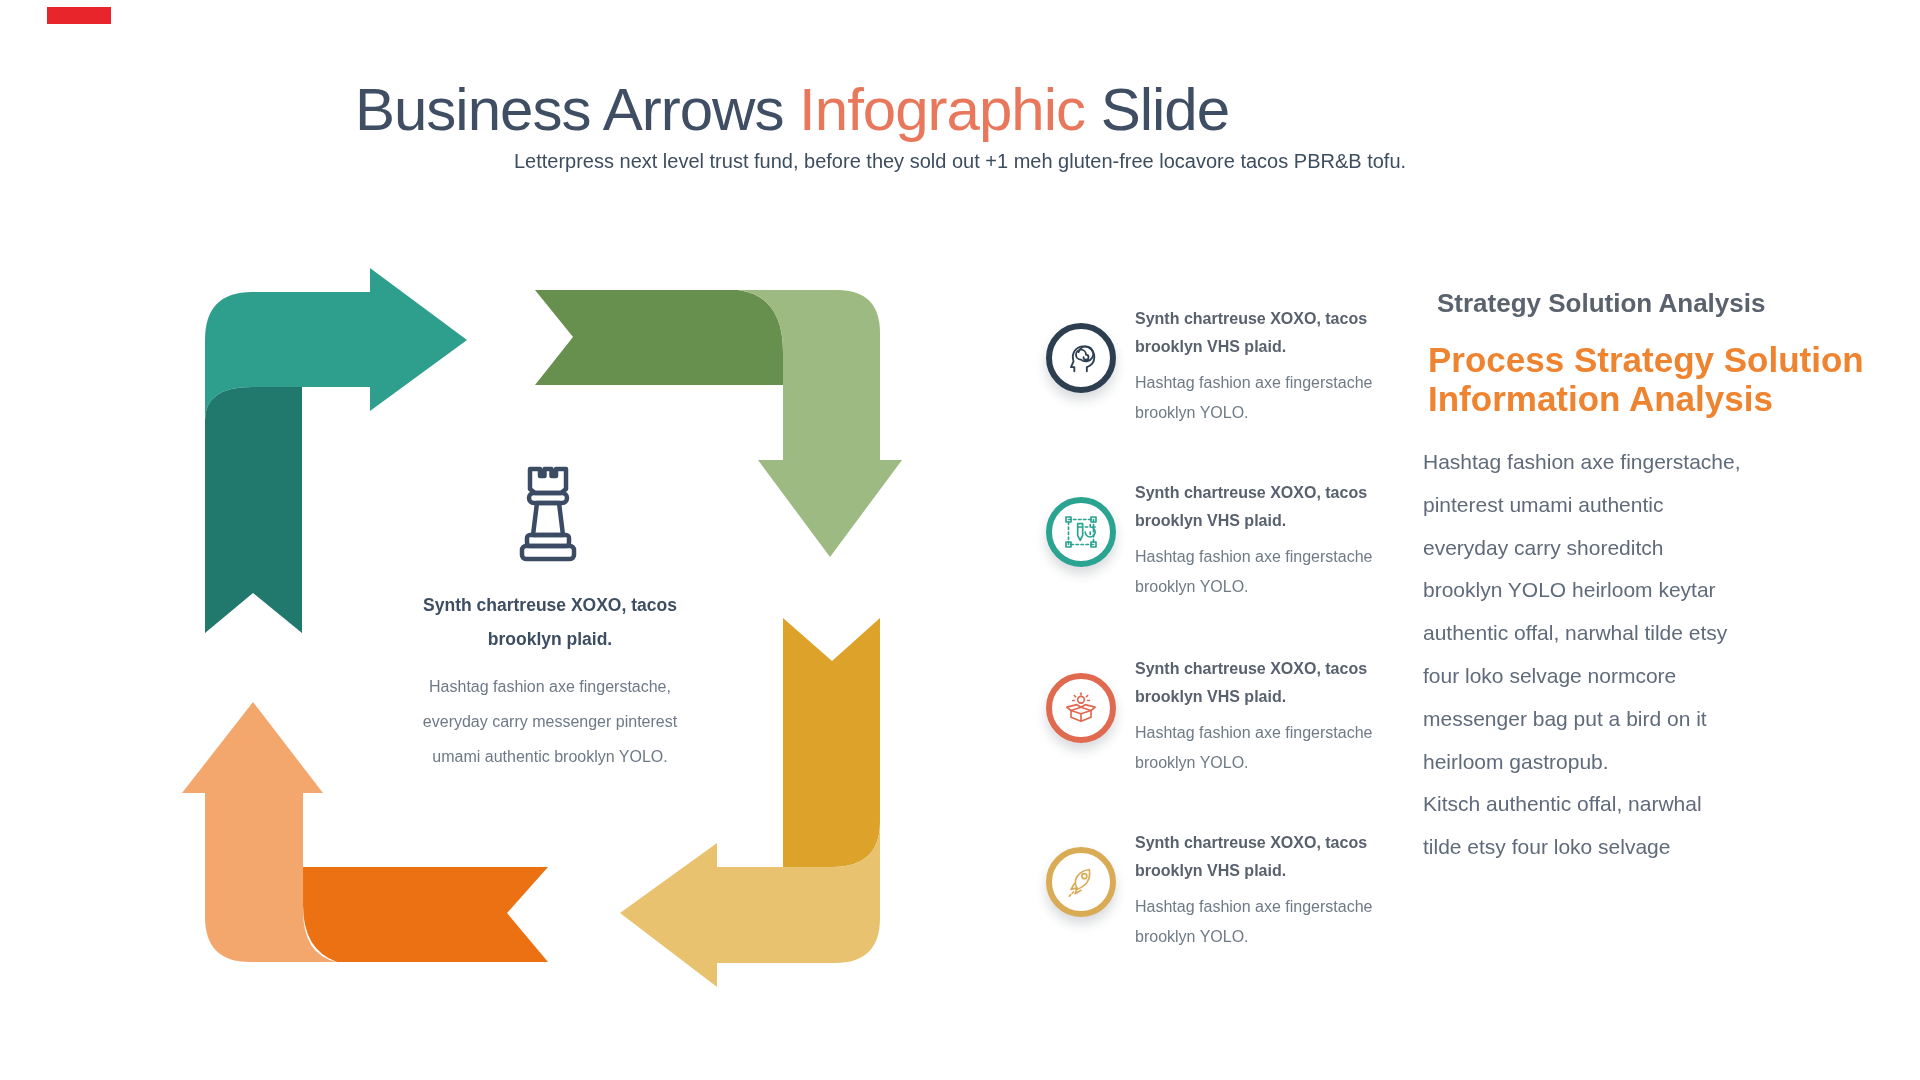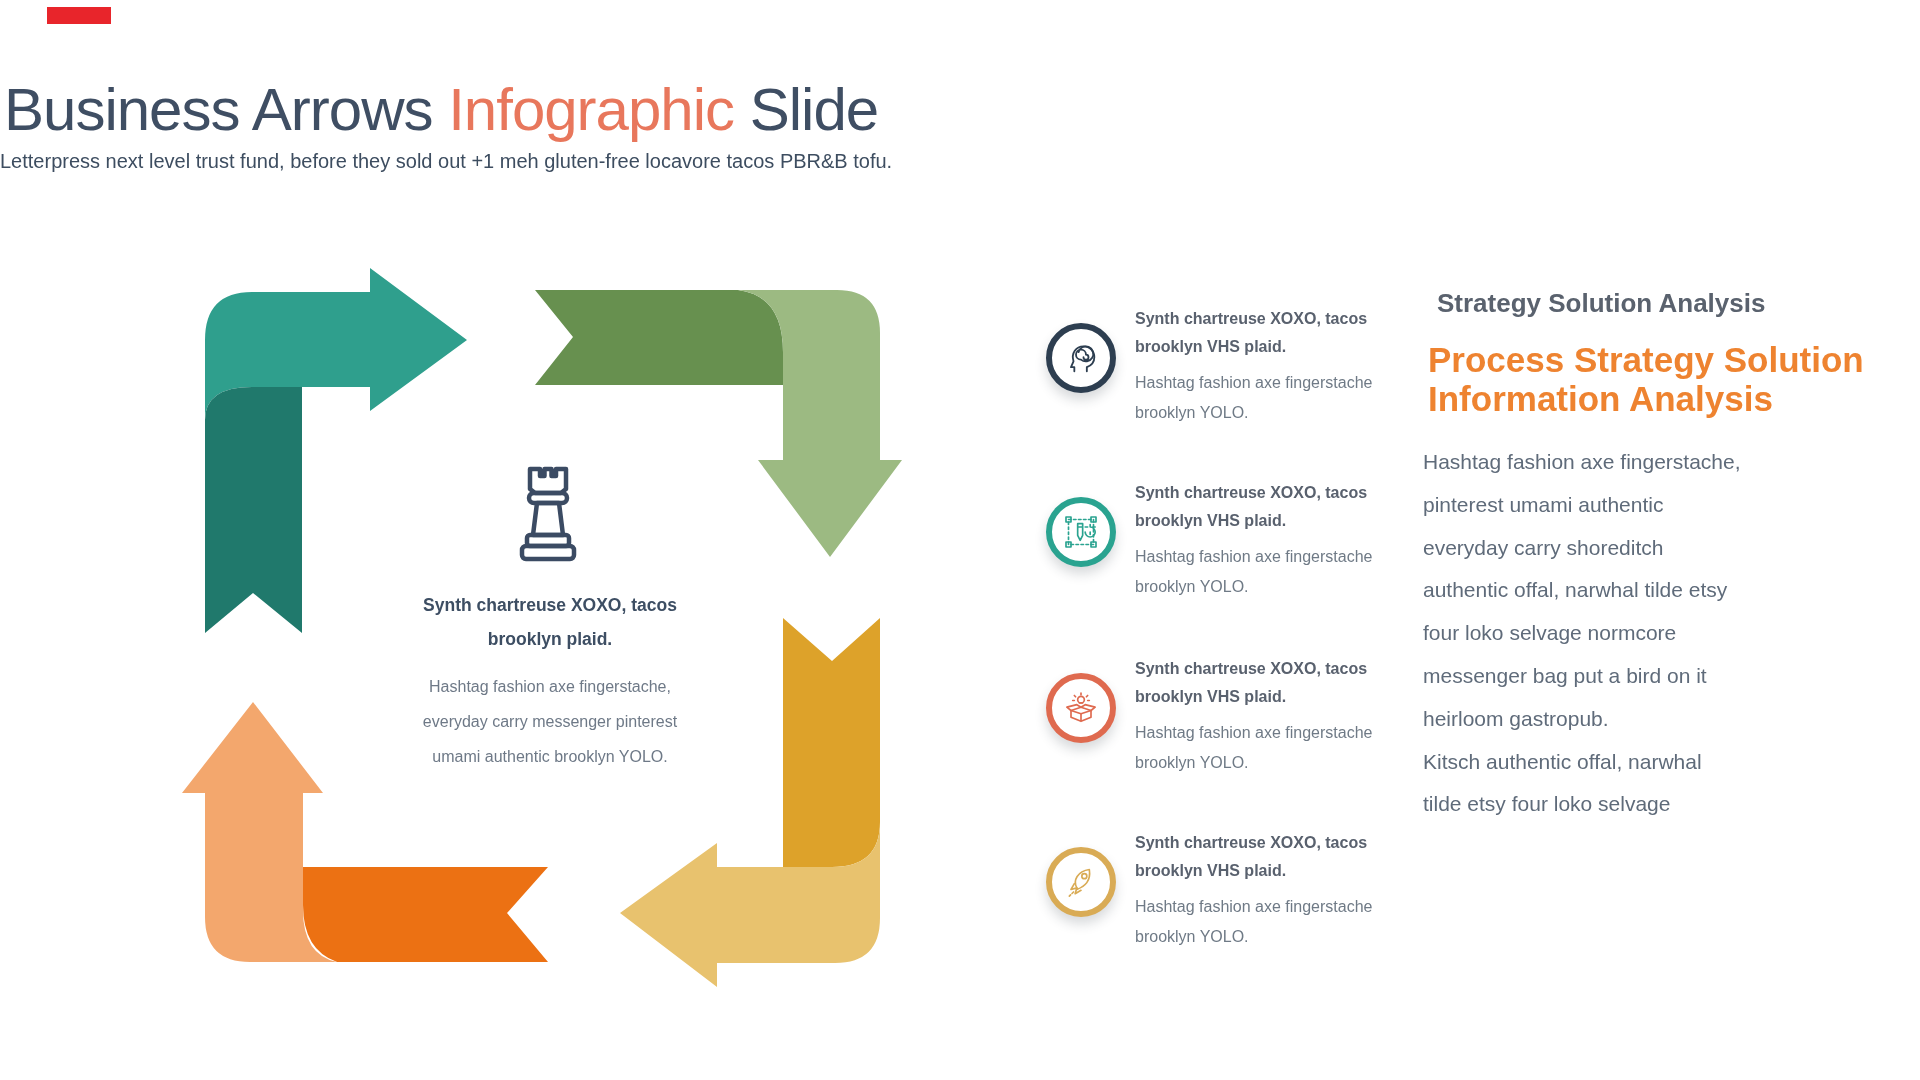--- a/index.html
+++ b/index.html
@@ -3,23 +3,23 @@
 <meta charset="utf-8">
 <style>
   html,body{margin:0;padding:0;background:#ffffff;}
   #slide{
     position:relative;width:1920px;height:1080px;background:#ffffff;overflow:hidden;
     font-family:"Liberation Sans","DejaVu Sans",sans-serif;
   }
   .abs{position:absolute;}
   
   #accent-bar{left:47px;top:7px;width:64px;height:17px;}
-  #title{left:4px;top:78px;width:1560px;text-align:left;font-size:60px;font-weight:300;
+  #title{left:12px;top:78px;width:1560px;text-align:center;font-size:60px;font-weight:300;
          color:#3F4E63;letter-spacing:-1px;line-height:64px;}
-  #subtitle{left:0;top:150px;width:1920px;font-size:20px;color:#3D4D60;}
+  #subtitle{left:0;top:150px;width:1920px;text-align:center;font-size:20px;color:#3D4D60;}
   
   #arrows-svg{left:150px;top:250px;}
   #center-block{left:400px;top:588px;width:300px;text-align:center;}
   #center-heading{font-size:17.5px;font-weight:bold;color:#3D4E63;line-height:34px;}
   #center-body{margin-top:13px;font-size:16px;color:#6E7987;line-height:35px;}
   #rook-wrap{left:516px;top:461px;width:64px;height:104px;}
   
   .item{left:1046px;width:340px;height:160px;}
   .item .ring{position:absolute;left:0;top:23px;width:70px;height:70px;border-radius:50%;
               border:6px solid #888;background:#fff;box-shadow:0 7px 12px rgba(40,50,60,.18);
@@ -173,20 +173,21 @@
   <div class="abs" id="right-col">
     <div id="right-heading" style="color: rgb(90, 98, 110);">Strategy Solution Analysis</div>
     <div id="right-subheading" style="color: rgb(238, 131, 48);">
       <div>Process Strategy Solution</div>
       <div>Information Analysis</div>
     </div>
     <div id="right-paragraph">
       <div>Hashtag fashion axe fingerstache,</div>
       <div>pinterest umami authentic</div>
       <div>everyday carry shoreditch</div>
+      <div>brooklyn YOLO heirloom keytar</div>
       <div>authentic offal, narwhal tilde etsy</div>
       <div>four loko selvage normcore</div>
       <div>messenger bag put a bird on it</div>
       <div>heirloom gastropub.</div>
       <div>Kitsch authentic offal, narwhal</div>
       <div>tilde etsy four loko selvage</div>
     </div>
   </div>
 
 </div>

